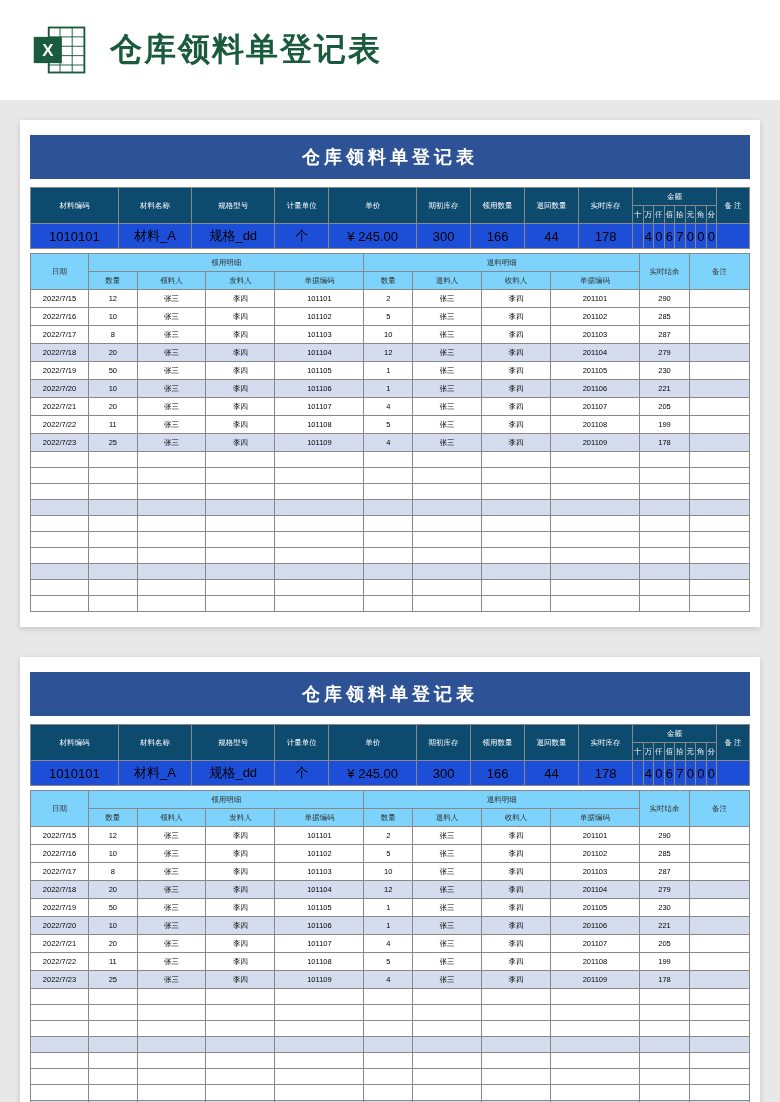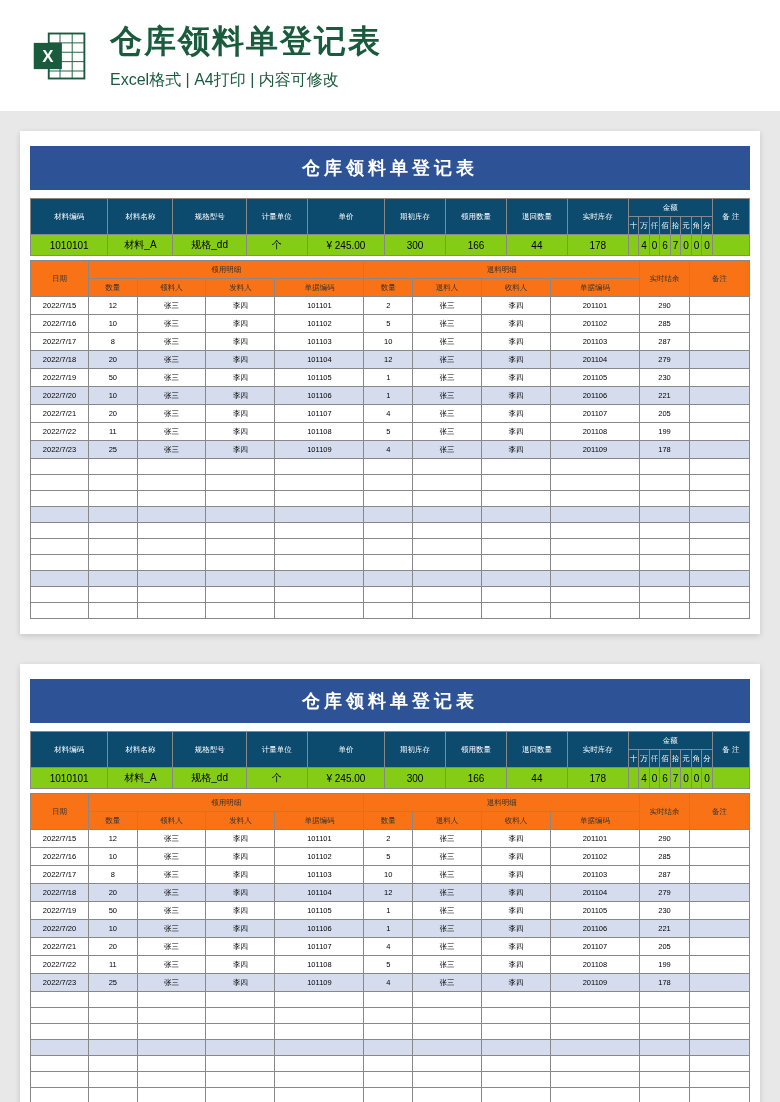--- a/index.html
+++ b/index.html
@@ -14,50 +14,49 @@
   
   .sheet-container { background: #e8e8e8; padding: 20px; }
   .sheet { background: #fff; margin-bottom: 30px; padding: 15px 10px; box-shadow: 0 2px 6px rgba(0,0,0,0.15); }
   
   .title-bar { background: #2d5396; color: #fff; text-align: center; padding: 10px; font-size: 18px; font-weight: bold; letter-spacing: 4px; margin-bottom: 8px; }
   
   table { width: 100%; border-collapse: collapse; font-size: 8px; }
   th, td { border: 1px solid #888; text-align: center; padding: 3px 1px; height: 18px; }
   
   .hdr-row th { background: #0c4a6e; color: #fff; font-weight: normal; font-size: 7.5px; }
-  .sub-hdr th { background: #f97316; color: #333; font-weight: normal; font-size: 7.5px; }
+  .sub-hdr th { background: #7dd3fc; color: #333; font-weight: normal; font-size: 7.5px; }
   
   .data-row td { background: #fff; font-size: 7.5px; }
   .alt-row td { background: #d4dced; }
   .empty-row td { height: 16px; }
   
   .amount-cell { width: 10px; font-size: 7px; }
   
-  .info-row td { background: #84cc16; font-size: 10px; }
+  .info-row td { background: #1d4ed8; font-size: 13px; }
 </style>
 </head>
 <body>
 
 <div class="top-header">
   <div class="excel-icon">
     <svg viewBox="0 0 64 64">
       <rect x="20" y="8" width="38" height="48" fill="#fff" stroke="#1a5b3e" stroke-width="2"></rect>
       <line x1="20" y1="18" x2="58" y2="18" stroke="#1a5b3e" stroke-width="1"></line>
       <line x1="20" y1="28" x2="58" y2="28" stroke="#1a5b3e" stroke-width="1"></line>
       <line x1="20" y1="38" x2="58" y2="38" stroke="#1a5b3e" stroke-width="1"></line>
       <line x1="20" y1="48" x2="58" y2="48" stroke="#1a5b3e" stroke-width="1"></line>
       <line x1="32" y1="8" x2="32" y2="56" stroke="#1a5b3e" stroke-width="1"></line>
       <line x1="45" y1="8" x2="45" y2="56" stroke="#1a5b3e" stroke-width="1"></line>
       <rect x="4" y="18" width="30" height="28" fill="#1a5b3e"></rect>
       <text x="19" y="38" fill="#fff" font-size="18" font-weight="bold" text-anchor="middle" font-family="Arial">X</text>
     </svg>
   </div>
   <div class="header-text">
     <div class="main-title">仓库领料单登记表</div>
-    <div class="sub-title">Excel格式 | A4打印 | 内容可修改</div>
   </div>
 </div>
 
 <div class="sheet-container">
   <div class="sheet">
       <div class="title-bar">仓库领料单登记表</div>
       <table>
         <tbody>
           <tr class="hdr-row">
             <th rowspan="2">材料编码</th>

